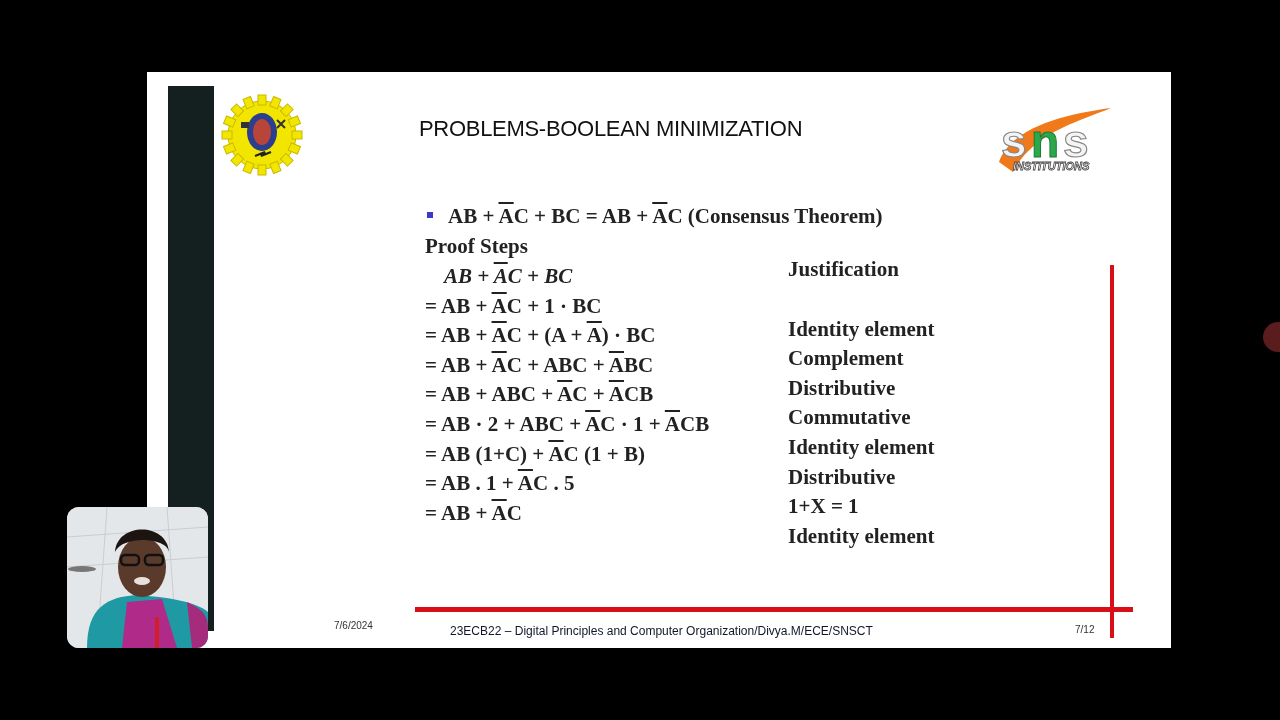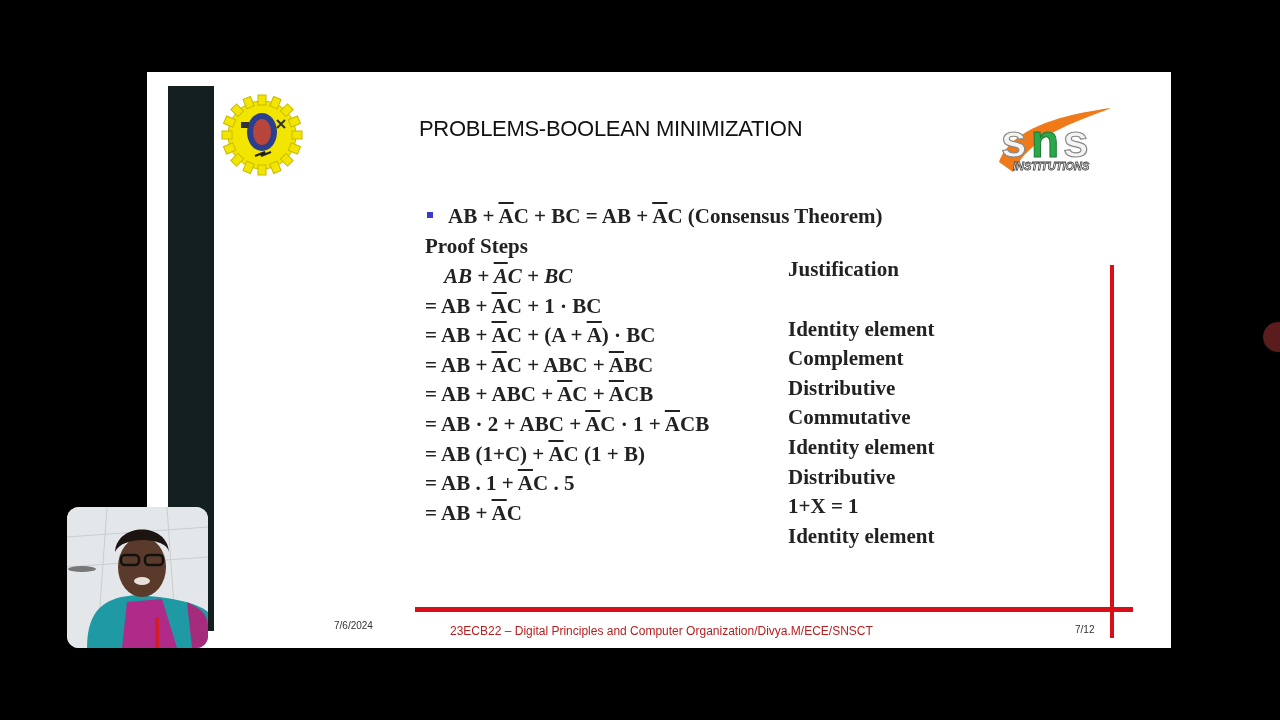--- a/index.html
+++ b/index.html
@@ -43,21 +43,21 @@
     position: absolute; left: 963px; top: 193px; width: 4px; height: 373px; background: #d80f16;
   }
   .red-h {
     position: absolute; left: 268px; top: 535px; width: 718px; height: 5px; background: #d80f16;
   }
   .footer-date {
     position: absolute; left: 187px; top: 548px; font-size: 10px; color: #333;
     font-family: "Liberation Sans", sans-serif;
   }
   .footer-text {
-    position: absolute; left: 303px; top: 552px; font-size: 12px; color: #b91c1c;
+    position: absolute; left: 303px; top: 552px; font-size: 12px; color: #0f172a;
     font-family: "Liberation Sans", sans-serif; white-space: nowrap;
   }
   .footer-page {
     position: absolute; left: 928px; top: 552px; font-size: 10px; color: #333;
     font-family: "Liberation Sans", sans-serif;
   }
   .webcam {
     position: absolute; left: 67px; top: 507px; width: 141px; height: 141px;
     border-radius: 12px; overflow: hidden; background: #dfe3e6;
   }

